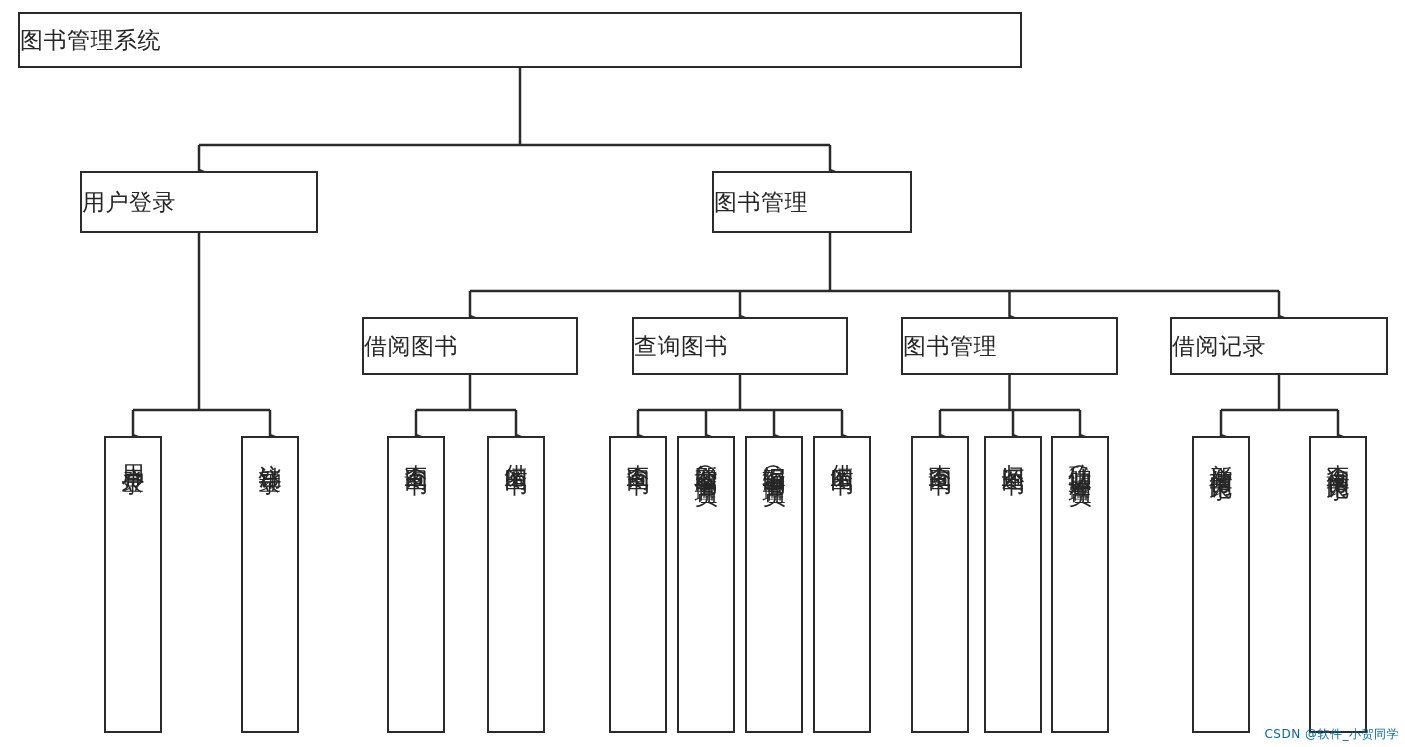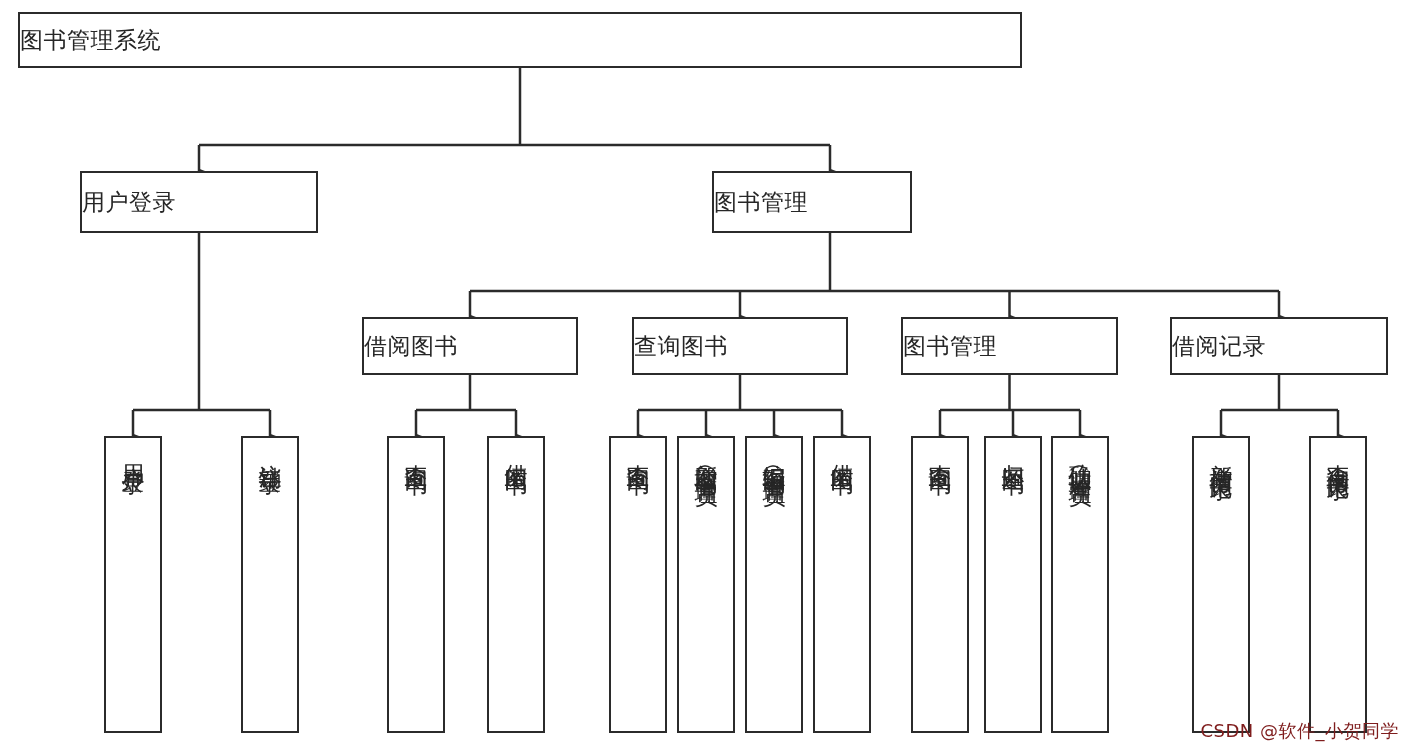--- a/index.html
+++ b/index.html
@@ -56,22 +56,22 @@
     writing-mode: vertical-rl;
     text-orientation: upright;
     font-size: 23px;
     letter-spacing: 3px;
     line-height: 1.0;
   }
   .watermark {
     position: absolute;
     right: 6px;
     bottom: 4px;
-    font-size: 18px;
-    color: #7f1d1d;
+    font-size: 12px;
+    color: #0369a1;
     letter-spacing: 0.5px;
     user-select: none;
   }
 </style>
 </head>
 <body>
 
 <div id="diagram-root">
 
   <svg class="connectors" viewBox="0 0 1405 747">

